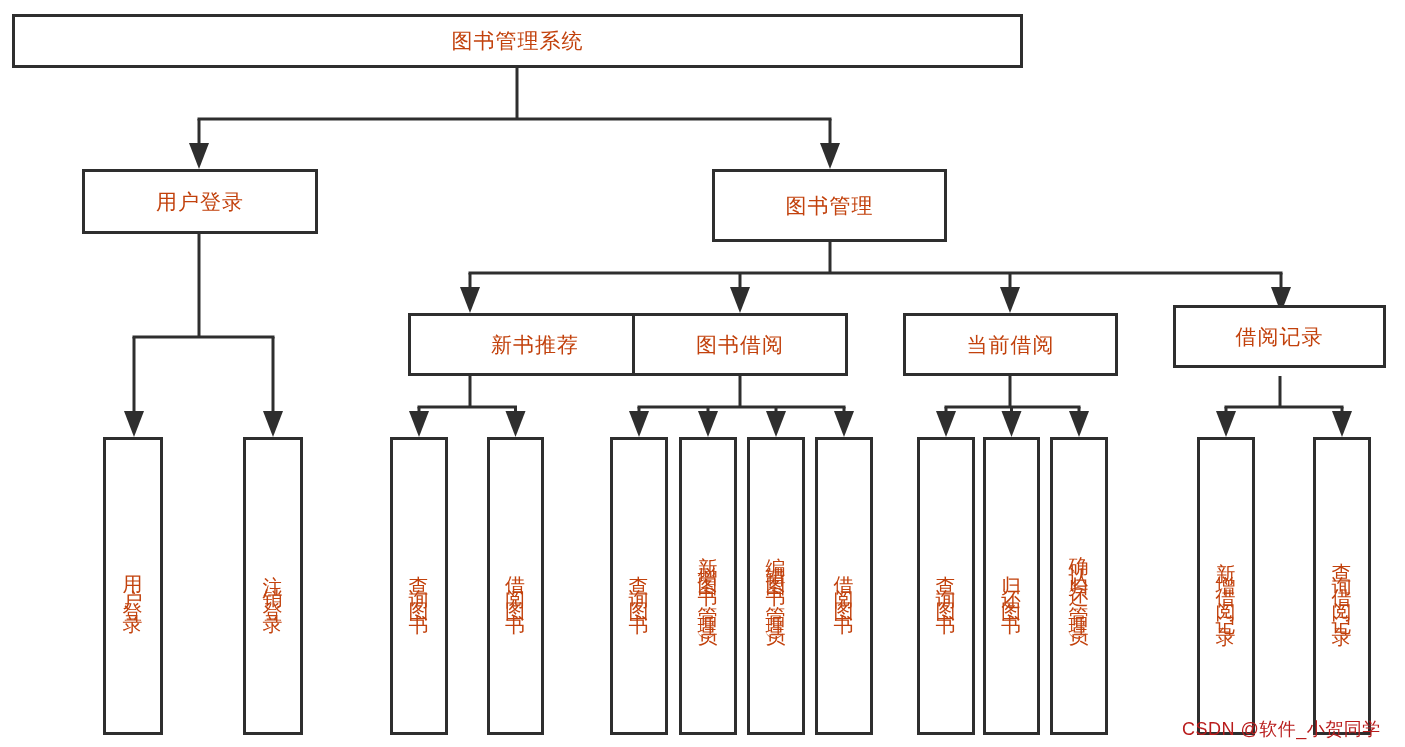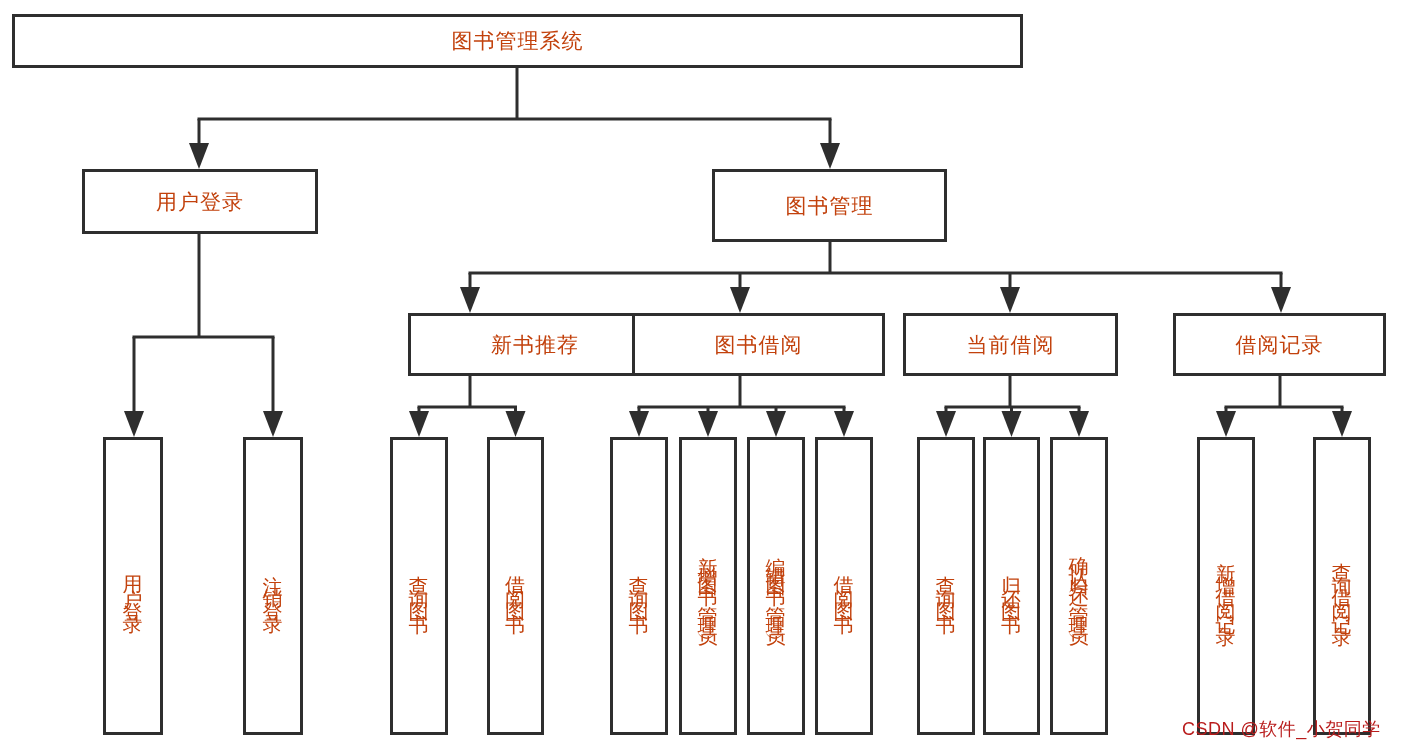--- a/index.html
+++ b/index.html
@@ -129,27 +129,27 @@
   <div class="node h-node" style="left:82px;top:169px;width:236px;height:65px;">
     <span>用户登录</span>
   </div>
   <div class="node h-node" style="left:712px;top:169px;width:235px;height:73px;">
     <span>图书管理</span>
   </div>
 
   <div class="node h-node" style="left:376px;top:313px;width:254px;height:63px;margin-left:32px;">
     <span>新书推荐</span>
   </div>
-  <div class="node h-node" style="left:632px;top:313px;width:253px;height:63px;">
+  <div class="node h-node" style="left:632px;top:313px;width:216px;height:63px;">
     <span>图书借阅</span>
   </div>
   <div class="node h-node" style="left:903px;top:313px;width:215px;height:63px;text-align:center;">
     <span>当前借阅</span>
   </div>
-  <div class="node h-node" style="left:1173px;top:313px;width:213px;height:63px;">
+  <div class="node h-node" style="left:1173px;top:305px;width:213px;height:63px;">
     <span>借阅记录</span>
   </div>
 
   <div class="node v-node" style="left:103px;top:437px;width:60px;height:298px;">
     <span>用户登录</span>
   </div>
   <div class="node v-node" style="left:243px;top:437px;width:60px;height:298px;">
     <span>注销登录</span>
   </div>
 

